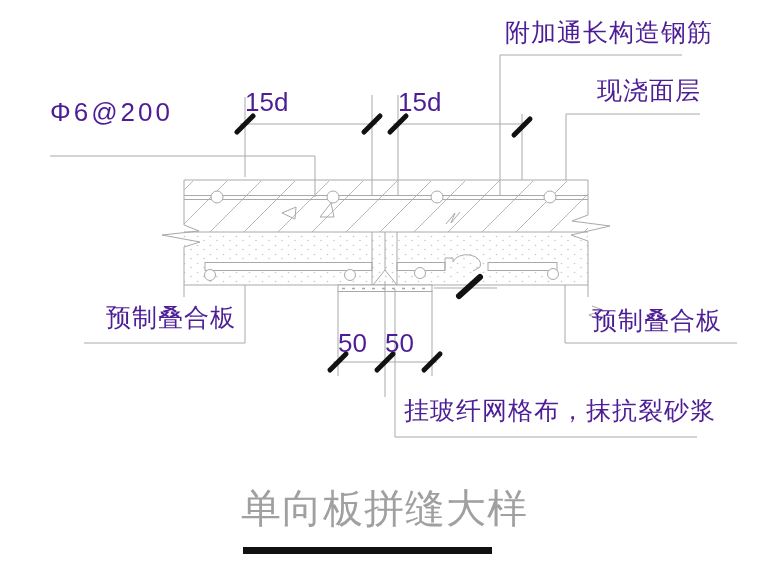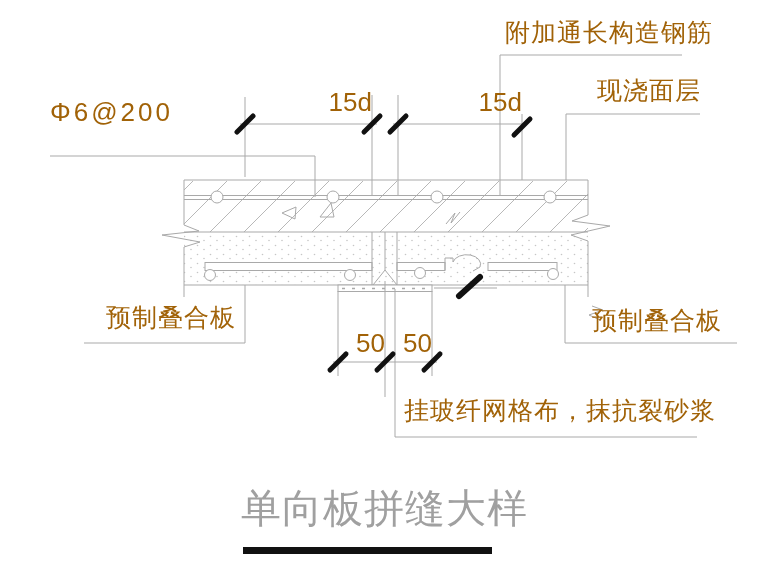--- a/index.html
+++ b/index.html
@@ -2,25 +2,25 @@
 <html><head>
 <meta charset="utf-8">
 <style>
   html,body{margin:0;padding:0;background:#fff;}
   .canvas{
     position:relative;width:760px;height:570px;background:#ffffff;
     overflow:hidden;font-family:"Liberation Sans",sans-serif;
   }
   .canvas svg{position:absolute;left:0;top:0;}
   .lbl{
-    position:absolute;color:#a16207;white-space:nowrap;
+    position:absolute;color:#4c1d95;white-space:nowrap;
     font-family:"Liberation Sans",sans-serif;line-height:1.1;
   }
   .lbl.cn{font-size:25px;letter-spacing:1px;}
-  .lbl.dim{font-size:26px;text-align:right;}
+  .lbl.dim{font-size:26px;text-align:left;}
   .lbl.phi{font-size:26px;letter-spacing:3px;}
   .lbl.title{font-size:40px;letter-spacing:1px;color:#a0a0a0;}
 </style>
 </head>
 <body>
 
 <div class="canvas">
 
   <svg width="760" height="570" viewBox="0 0 760 570">
     <defs>

